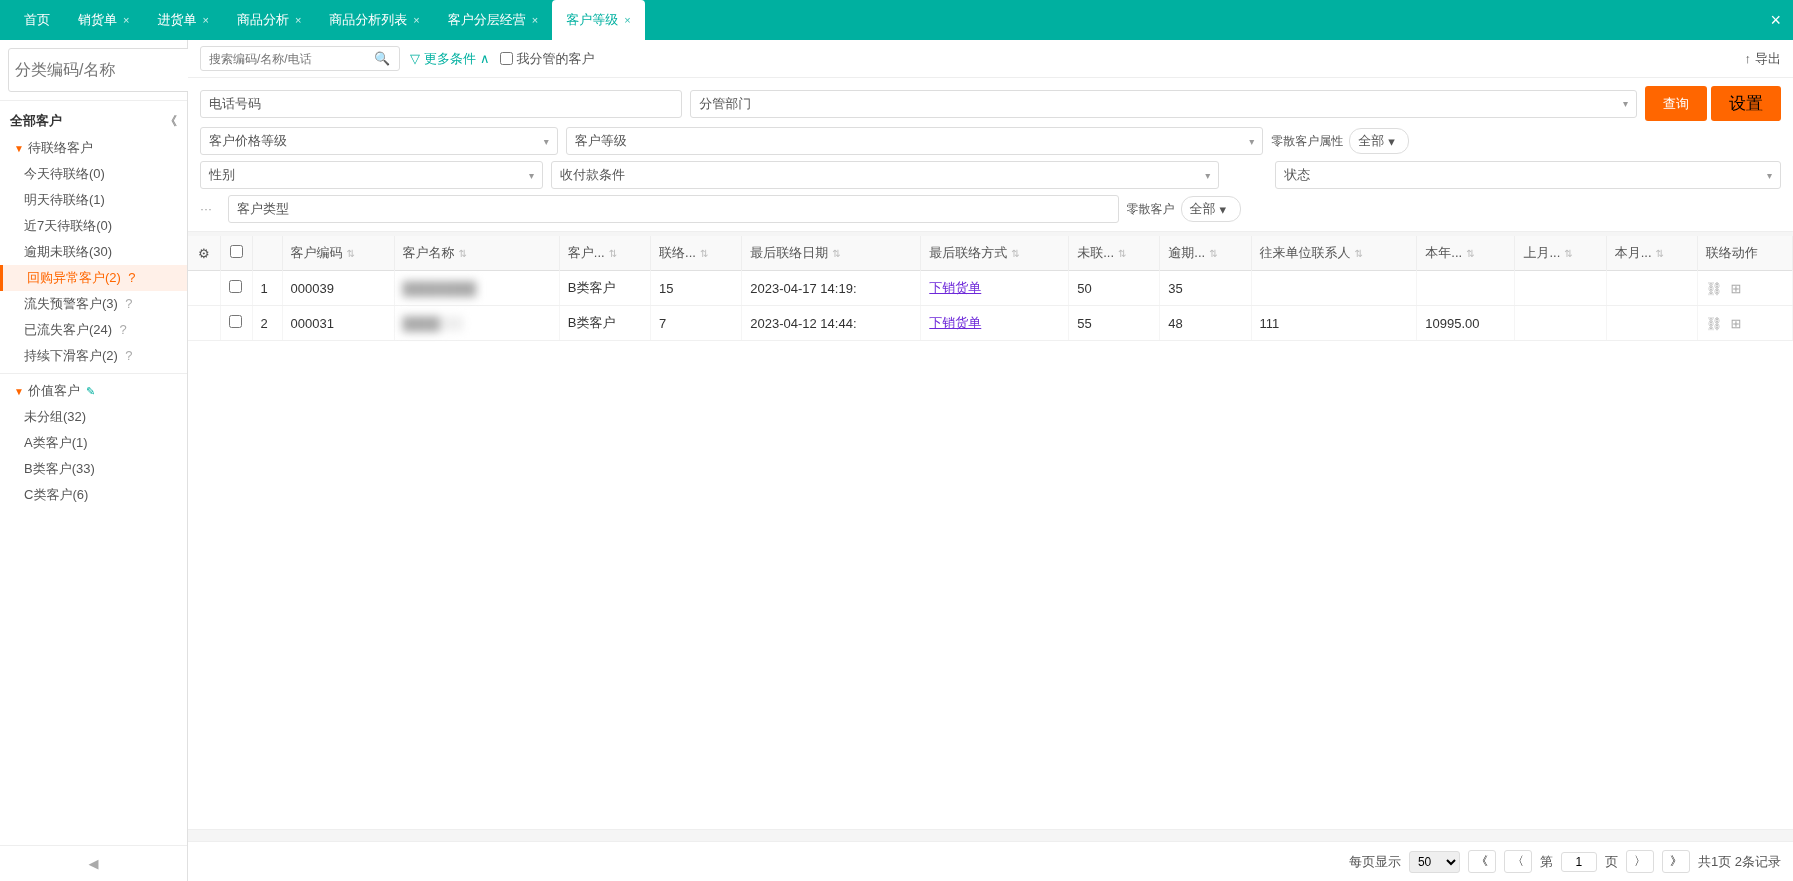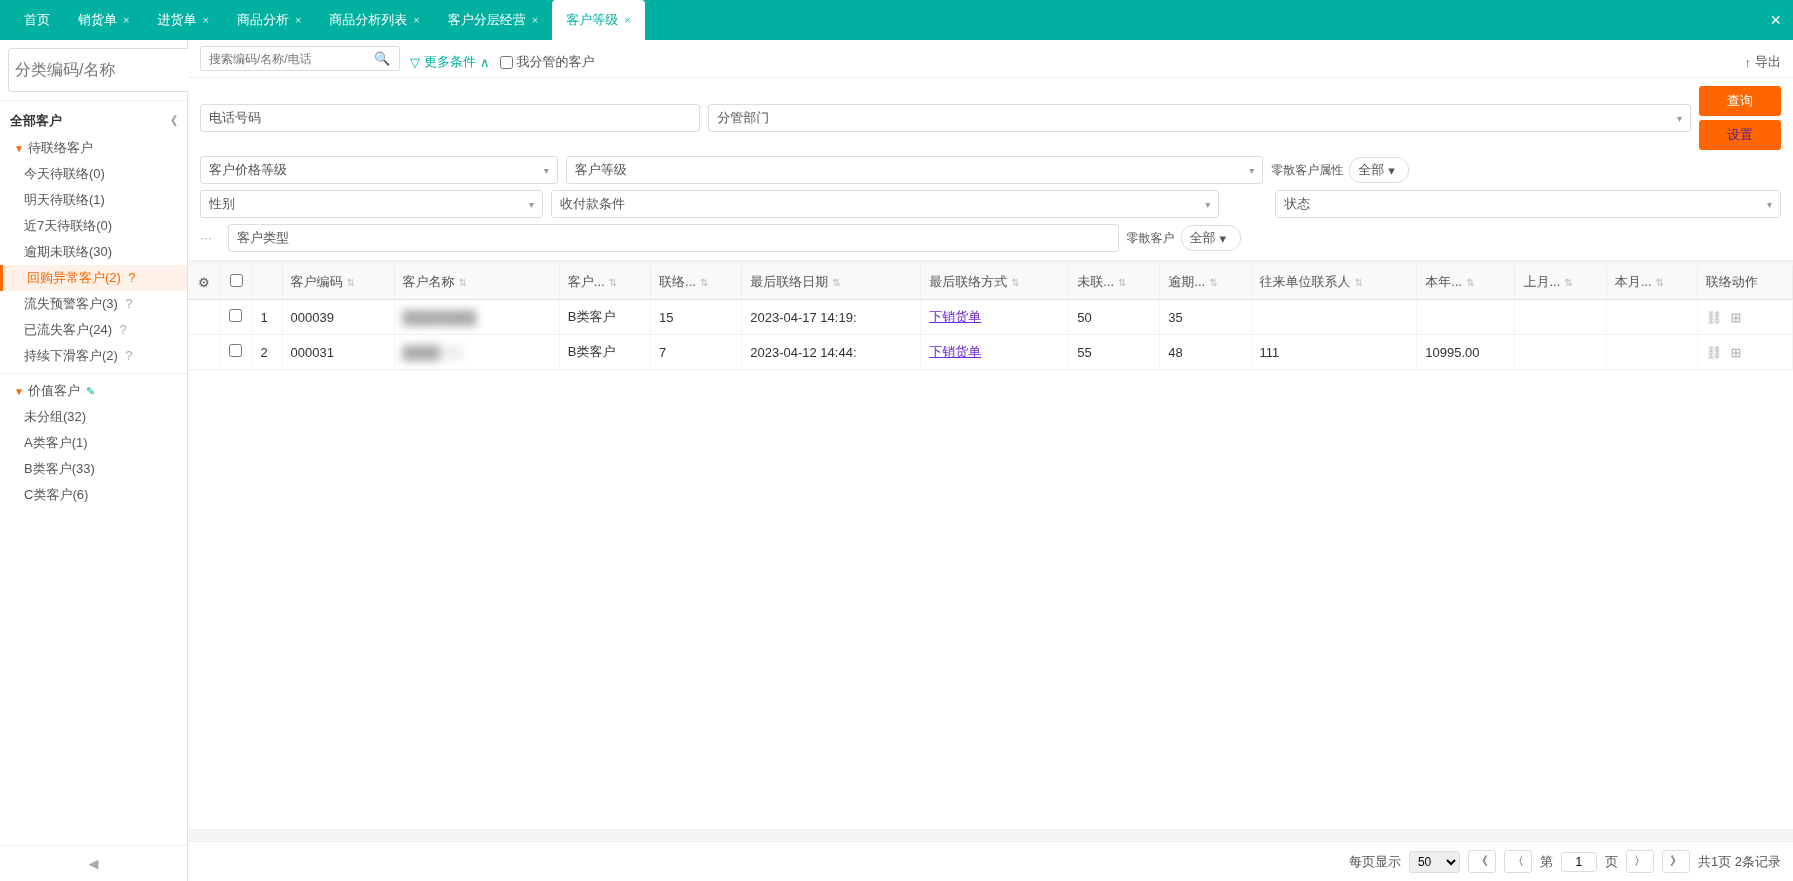--- a/index.html
+++ b/index.html
@@ -147,21 +147,21 @@
       flex-direction: column;
       background: #f5f5f5;
       overflow: hidden;
     }
 
     
     .filter-bar {
       background: #fff;
       padding: 6px 12px;
       display: flex;
-      align-items: flex-end;
+      align-items: center;
       border-bottom: 1px solid #eee;
       gap: 10px;
     }
     .filter-search {
       display: flex;
       align-items: center;
       border: 1px solid #ddd;
       border-radius: 3px;
       padding: 4px 8px;
       width: 200px;
@@ -236,30 +236,30 @@
       background: #f60;
       color: #fff;
       border: none;
       border-radius: 3px;
       padding: 6px 18px;
       cursor: pointer;
       font-size: 13px;
     }
     .setting-btn {
       background: #f60;
-      color: #4c1d95;
+      color: #000000;
       border: none;
       border-radius: 3px;
-      padding: 6px 28px;
-      cursor: pointer;
-      font-size: 13px;
+      padding: 6px 18px;
+      cursor: pointer;
+      font-size: 17px;
     }
     .action-btns {
       display: flex;
-      flex-direction: column;
+      flex-direction: row;
       gap: 4px;
     }
 
     
     .table-area {
       flex: 1;
       overflow: auto;
       background: #fff;
       margin-top: 4px;
     }

